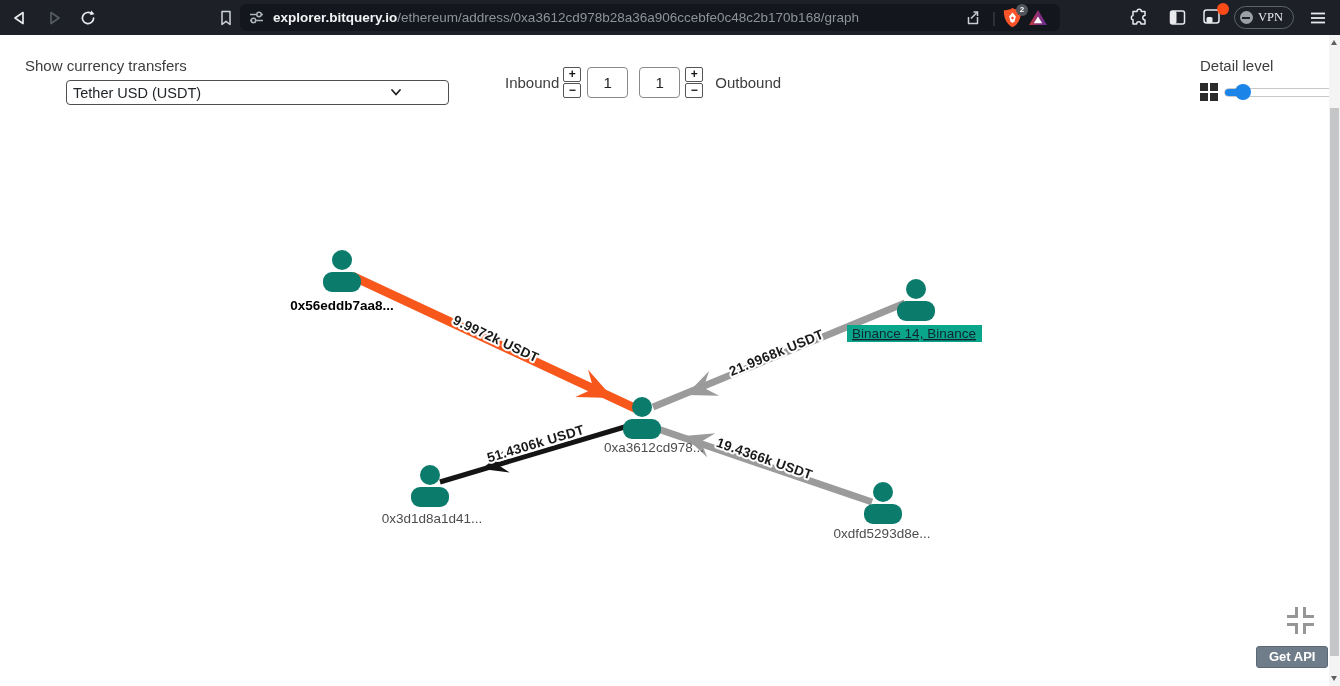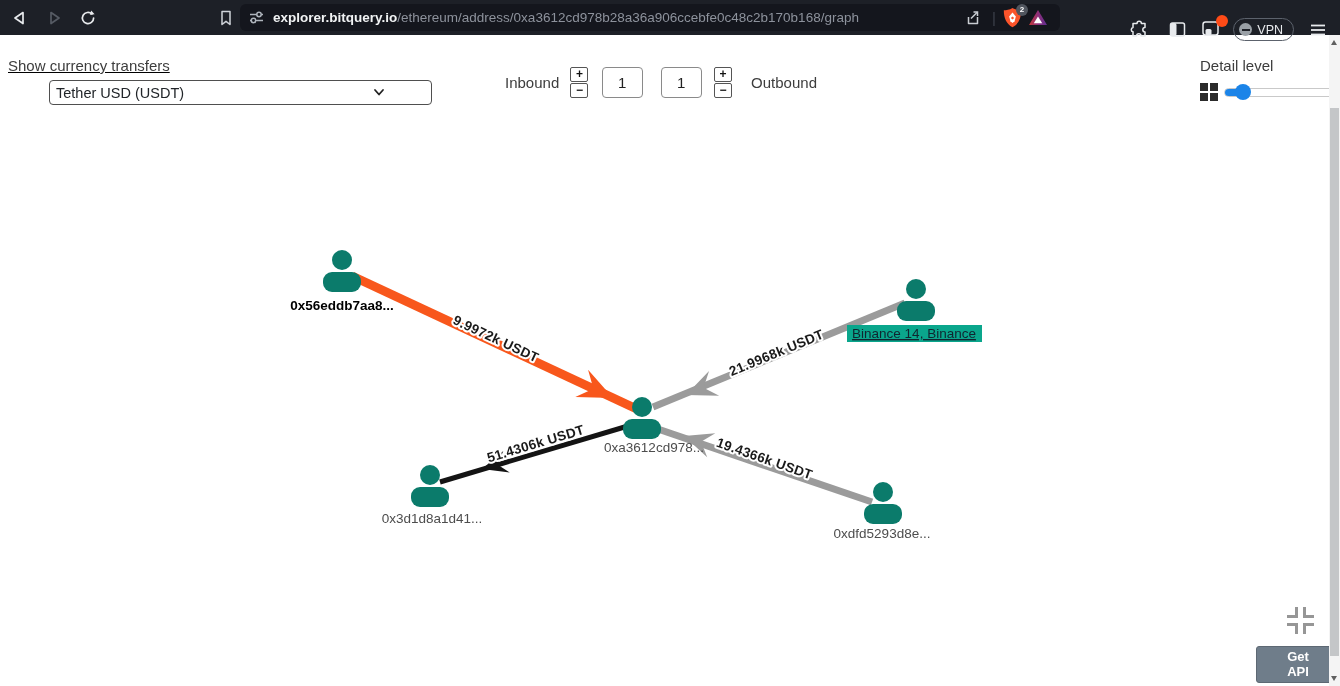--- a/index.html
+++ b/index.html
@@ -16,41 +16,41 @@
   .urlbar { position:absolute; left:240px; top:4px; width:820px; height:27px;
     background:#14161d; border-radius:6px; display:flex; align-items:center; padding:0 8px; }
   .url-text { flex:1; font-size:13.5px; white-space:nowrap; overflow:hidden; margin-left:8px; }
   .url-domain { color:#f1f3f4; font-weight:600; }
   .url-path { color:#8d929c; }
   .ub-sep { color:#3d414b; font-size:15px; margin:0 6px; }
   .shield-wrap { position:relative; width:22px; height:22px; }
   .shield-badge { position:absolute; right:-4px; top:-3px; width:12px; height:12px;
     background:#50555e; border-radius:50%; color:#fff; font-size:8px; font-weight:700;
     display:flex; align-items:center; justify-content:center; }
-  .tb-right { position:absolute; right:0; top:12px; height:35px; display:flex; align-items:center; gap:10px; padding-right:8px; }
+  .tb-right { position:absolute; right:0; top:0; height:35px; display:flex; align-items:center; gap:10px; padding-right:8px;font-family:Liberation Serif, serif; }
   .profile-wrap { position:relative; width:22px; height:22px; }
   .profile-dot { position:absolute; right:-5px; top:-4px; width:12px; height:12px;
     background:#ff4b17; border-radius:50%; }
   .vpn-pill { display:flex; align-items:center; gap:5px; border:1px solid #5c626c;
     border-radius:13px; height:23px; padding:0 10px 0 5px; color:#e8eaed; font-size:12.5px; }
   .vpn-circle { width:13px; height:13px; border-radius:50%; background:#9aa0a6; position:relative; }
   .vpn-circle::after { content:""; position:absolute; left:2.5px; top:5.5px; width:8px; height:2px; background:#1d2027; }
 
   
   .page { position:absolute; left:0; top:35px; width:1340px; height:651px; background:#fff; }
   .ctl-label { font-size:15px; color:#3d3d3d; }
-  .currency-group { position:absolute; left:8px; top:22px;text-decoration:underline; }
+  .currency-group { position:absolute; left:25px; top:22px; }
   .currency-select-wrap { position:relative; width:383px; margin-top:6px;padding-left:41px; }
   .currency-select { width:383px; height:25px; border:1px solid #4f4f4f; border-radius:4px;
     font-size:14.5px; color:#212529; padding:0 22px 0 6px; background:#fff;
     appearance:none; -webkit-appearance:none; font-family:"Liberation Sans", sans-serif; }
   .sel-chevron { position:absolute; right:6px; top:6px; pointer-events:none; }
 
   .depth-group { position:absolute; left:505px; top:22px; width:312px; text-align:center; }
-  .depth-row { display:flex; align-items:center; justify-content:space-between; margin-top:10px; }
+  .depth-row { display:flex; align-items:center; justify-content:flex-start; margin-top:10px; }
   .stepper { display:flex; flex-direction:column; gap:1px; }
   .stepper button { width:18px; height:15px; border:1px solid #555; background:#fff;
     font-size:12px; font-weight:700; line-height:11px; color:#111; border-radius:2px;
     font-family:"Liberation Sans", sans-serif; }
   .depth-input { width:41px; height:31px; border:1px solid #8a8a8a; border-radius:4px;
     text-align:center; font-size:15px; color:#222; font-family:"Liberation Sans", sans-serif; }
   .depth-row .lbl-in { margin-right:4px; }
   .depth-row .lbl-out { margin-left:12px; }
   .depth-input.first { margin-left:6px; margin-right:11px; }
   .depth-input.second { margin-right:5px; }
@@ -81,21 +81,21 @@
   
   .fit-icon { position:absolute; left:1287px; top:572px; display:grid;
     grid-template-columns:11px 11px; grid-template-rows:11px 11px; gap:5px; }
   .fit-icon span { display:block; }
   .fit-tl { border-right:3px solid #969696; border-bottom:3px solid #969696; }
   .fit-tr { border-left:3px solid #969696; border-bottom:3px solid #969696; }
   .fit-bl { border-right:3px solid #969696; border-top:3px solid #969696; }
   .fit-br { border-left:3px solid #969696; border-top:3px solid #969696; }
   .get-api { position:absolute; left:1256px; top:611px; background:#6f7d8a;
     border:1px solid #5d6873; border-radius:3px; color:#fff; font-size:13px; font-weight:700;
-    padding:2px 24px 3px; font-family:"Liberation Sans", sans-serif; }
+    padding:2px 12px 3px; font-family:"Liberation Sans", sans-serif; }
 
   
   .scrollbar { position:absolute; right:0; top:0; width:11px; height:651px; background:#f4f4f4; }
   .sb-thumb { position:absolute; left:1px; top:73px; width:9px; height:548px; background:#c4c6c8; }
   .sb-up { position:absolute; left:2px; top:5px; width:0; height:0;
     border-left:3.5px solid transparent; border-right:3.5px solid transparent; border-bottom:5px solid #606060; }
   .sb-down { position:absolute; left:2px; bottom:5px; width:0; height:0;
     border-left:3.5px solid transparent; border-right:3.5px solid transparent; border-top:5px solid #606060; }
 </style>
 </head>

